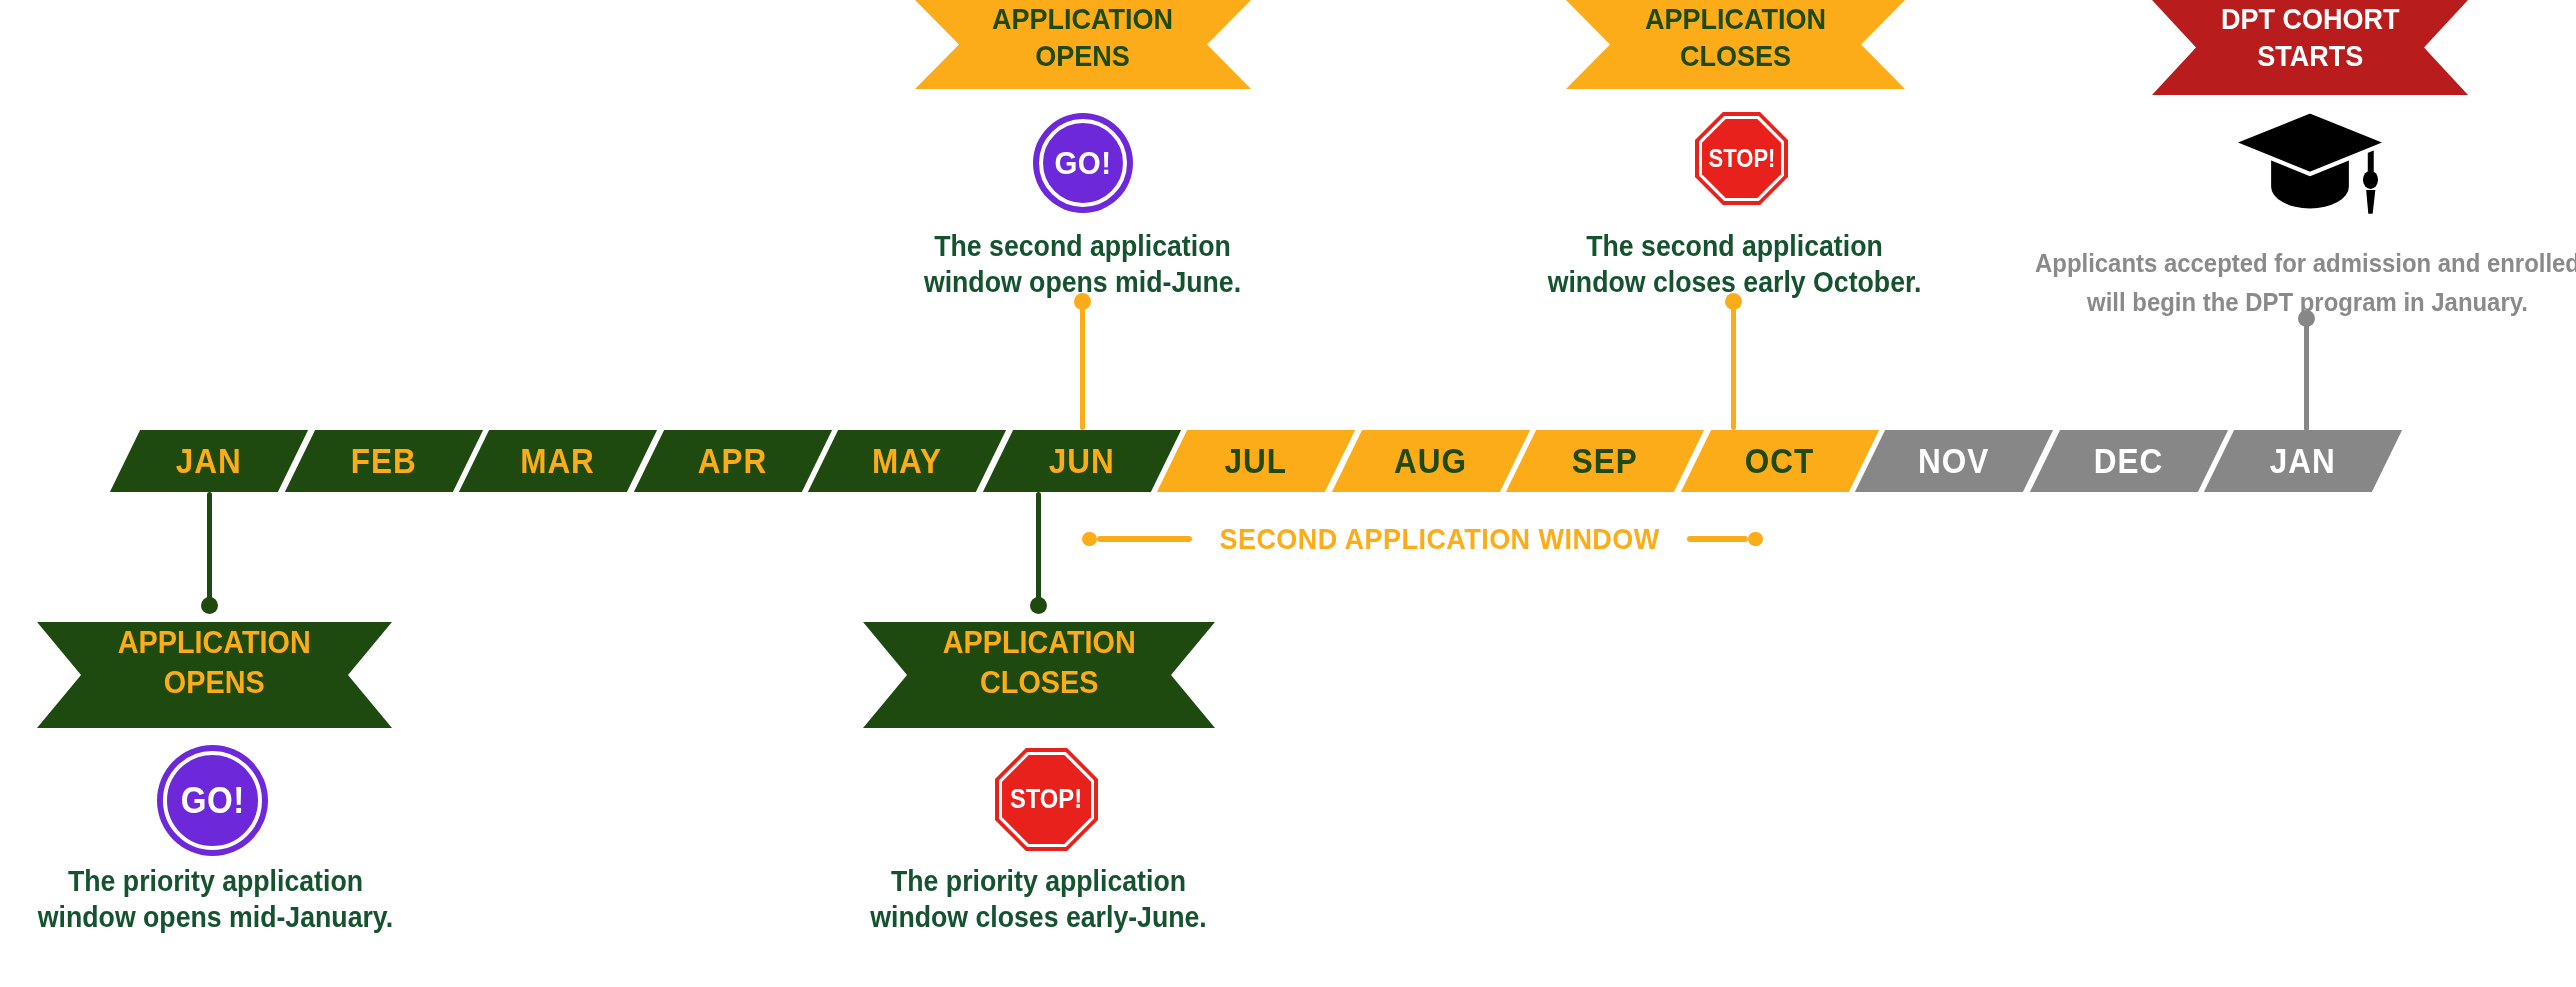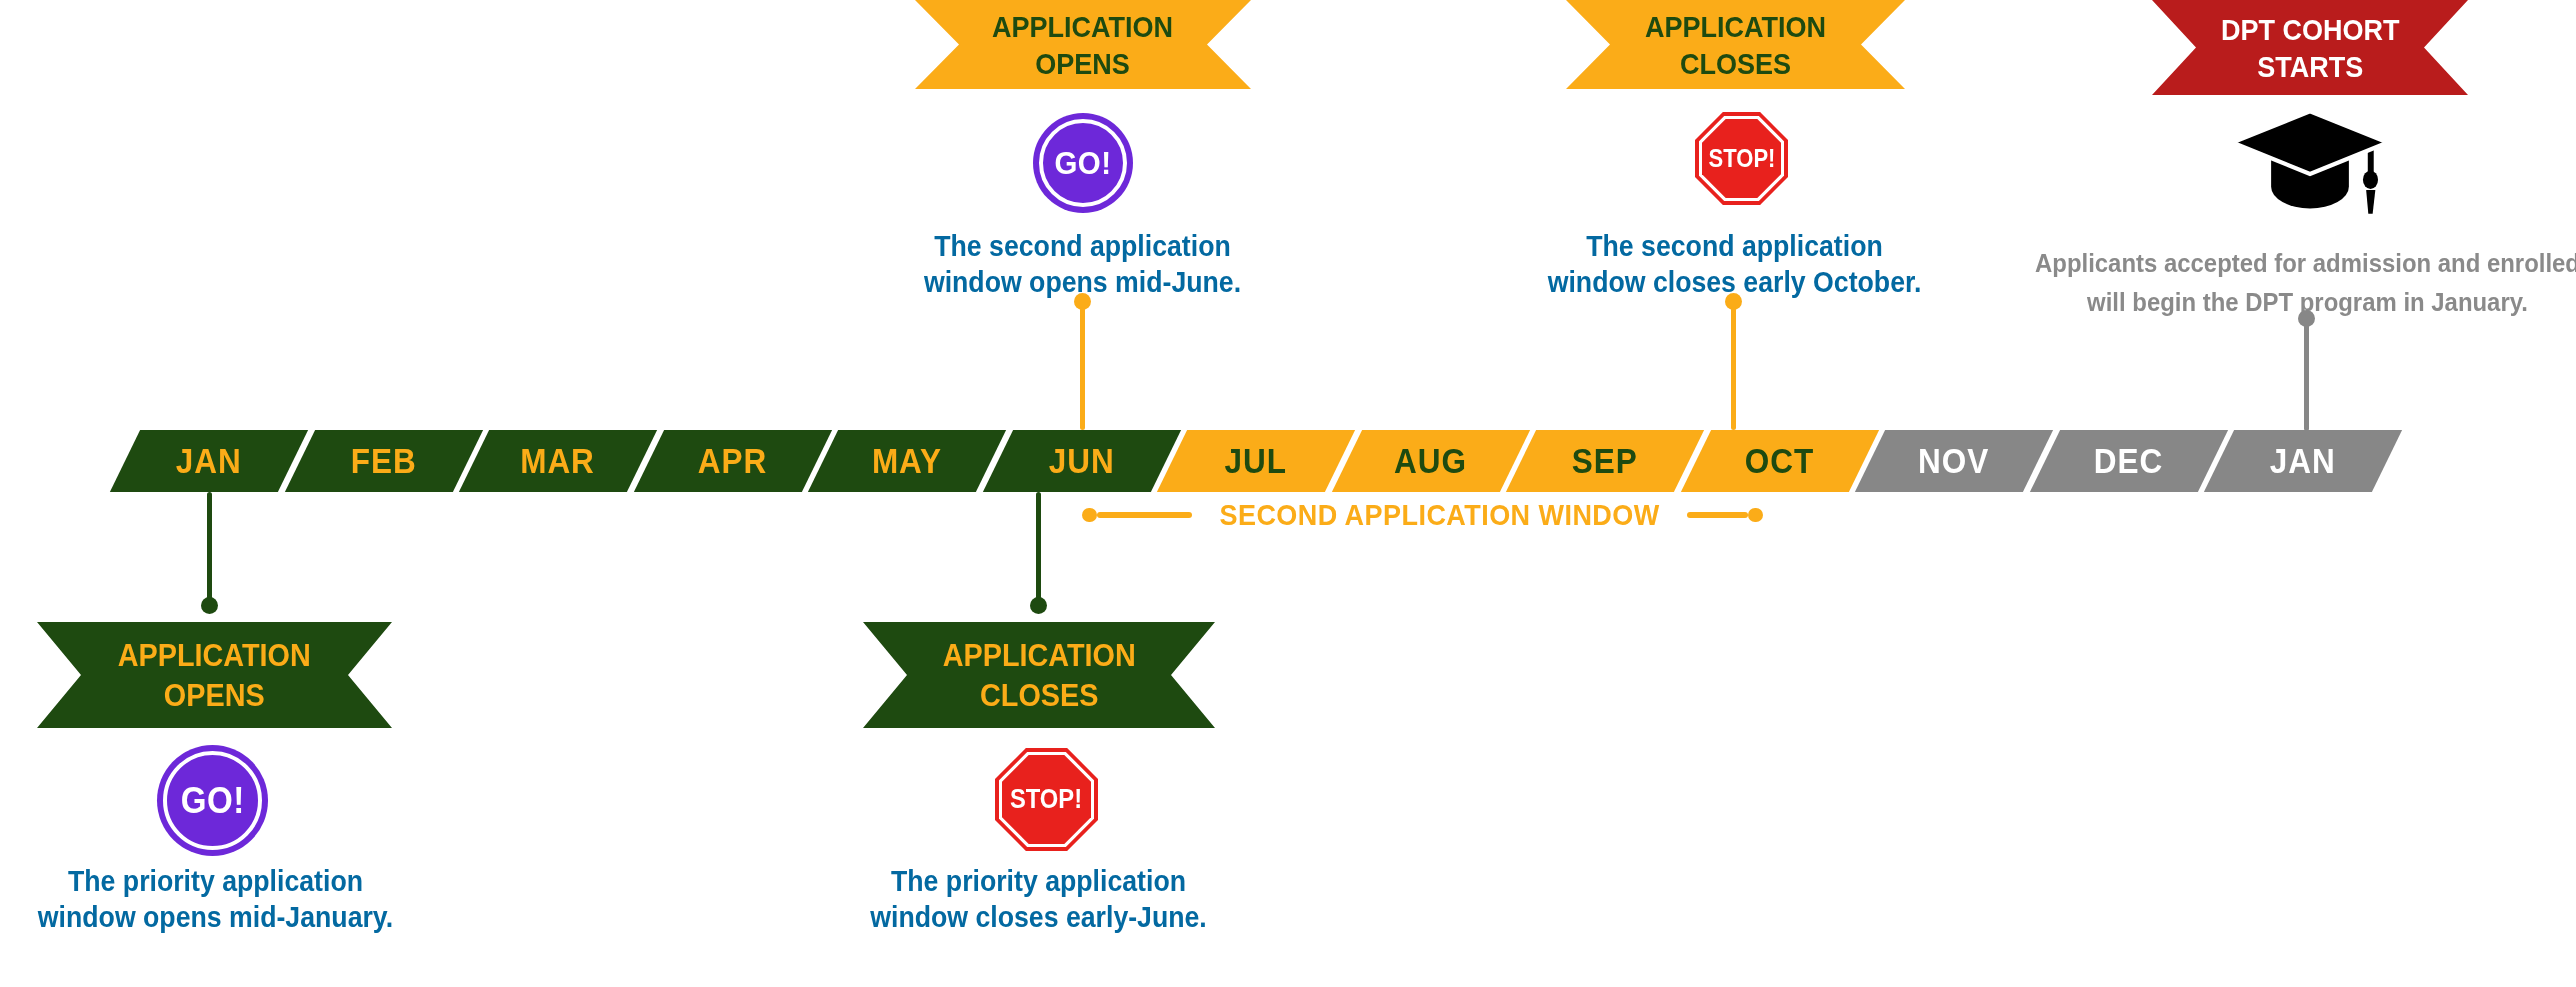--- a/index.html
+++ b/index.html
@@ -14,30 +14,30 @@
   .month.green{background:#1E4A10;color:#FBAC18;}
   .month.orange{background:#FBAC18;color:#1E4A10;}
   .month.gray{background:#878787;color:#fff;}
   
   .window-label{position:absolute;display:flex;align-items:center;font-weight:bold;}
   .window-label .wdot{width:14.6px;height:14.6px;border-radius:50%;flex:none;}
   .window-label .wline{height:6px;border-radius:3.2px;flex:none;}
   .window-label .wtext{white-space:nowrap;font-size:30px;letter-spacing:0.5px;transform:scaleX(0.9);margin:0 3.2px;}
   .wl-priority{left:203px;top:378px;height:28px;color:#1E4A10;}
   .wl-priority .wdot,.wl-priority .wline{background:#1E4A10;}
-  .wl-second{left:1082px;top:501px;height:28px;color:#FBAC18;}
+  .wl-second{left:1082px;top:525px;height:28px;color:#FBAC18;}
   .wl-second .wdot,.wl-second .wline{background:#FBAC18;}
   
   .vline{position:absolute;width:5.4px;border-radius:2.7px;}
   .cdot{position:absolute;width:17.3px;height:17.3px;border-radius:50%;}
   .c-orange{background:#FBAC18;}
   .c-green{background:#1E4A10;}
   .c-gray{background:#878787;}
   
-  .ribbon{position:absolute;display:flex;align-items:center;justify-content:center;text-align:center;
+  .ribbon{position:absolute;display:flex;align-items:flex-start;justify-content:center;text-align:center;
     clip-path:polygon(0 0,100% 0,calc(100% - 44px) 50%,100% 100%,0 100%,44px 50%);}
   .ribbon .rtext{font-weight:bold;transform:scaleX(0.9);white-space:nowrap;}
   .rb-top{height:89px;}
   .rb-top .rtext{font-size:30px;line-height:37px;}
   .rb-bottom{height:106px;top:622px;}
   .rb-bottom .rtext{font-size:32px;line-height:40px;}
   .rb-orange{background:#FBAC18;color:#1E4A10;}
   .rb-green{background:#1E4A10;color:#FBAC18;}
   .rb-gray{background:#b91c1c;color:#fff;}
   
@@ -46,21 +46,21 @@
   .go span{position:relative;color:#fff;font-weight:bold;transform:scaleX(0.92);letter-spacing:0.5px;}
   
   .oct{clip-path:polygon(30% 0%,70% 0%,100% 30%,100% 70%,70% 100%,30% 100%,0% 70%,0% 30%);}
   .stop{position:absolute;background:#E8211D;margin-left:8px;}
   .stop .mid{position:absolute;inset:3.8px;background:#fff;}
   .stop .inner{position:absolute;inset:3.2px;background:#E8211D;display:flex;align-items:center;justify-content:center;}
   .stop span{color:#fff;font-weight:bold;transform:scaleX(0.88);letter-spacing:0px;}
   
   .caption{position:absolute;text-align:center;font-weight:bold;}
   .caption .cline{transform:scaleX(0.92);white-space:nowrap;}
-  .cap-green{color:#0369a1;font-size:29px;line-height:36px;}
+  .cap-green{color:#14532d;font-size:29px;line-height:36px;}
   .cap-gray{color:#8A8A8A;font-size:26px;line-height:39px;}
   .gradcap{position:absolute;}
 </style>
 </head>
 <body>
 
 <div class="canvas">
 
   <div class="ribbon rb-top rb-orange" style="left:915px;top:0;width:336px;">
     <div class="rtext">

